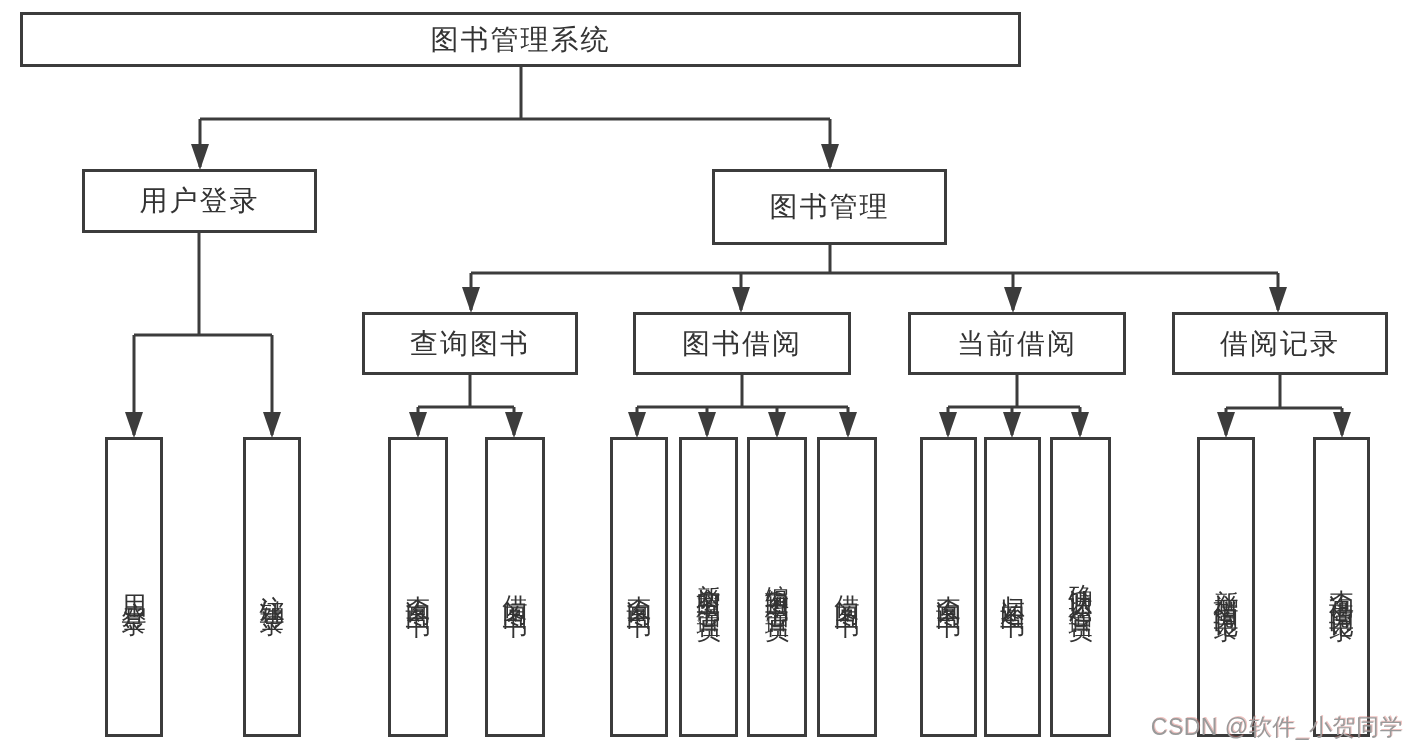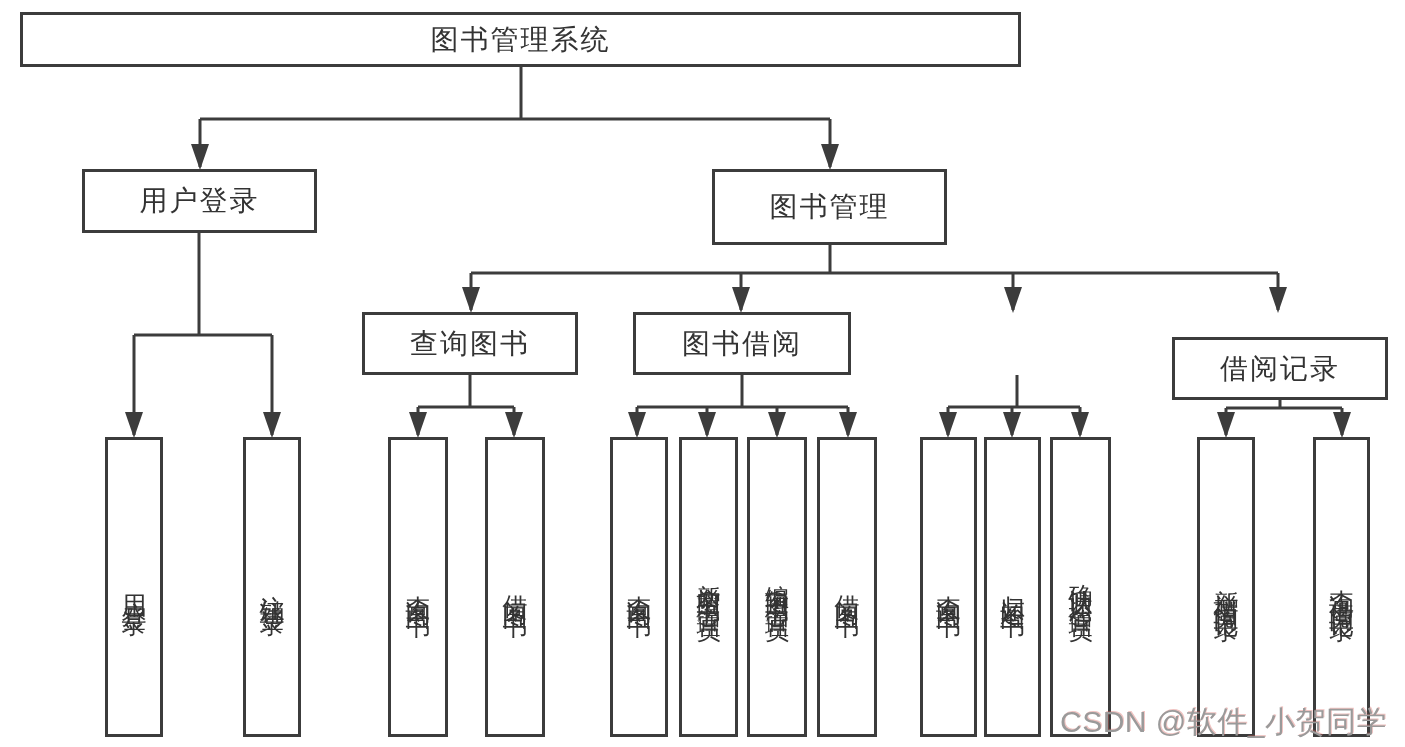--- a/index.html
+++ b/index.html
@@ -19,22 +19,22 @@
     display:flex;align-items:center;justify-content:center;
     text-align:center;
   }
   .node.h{font-size:28px;letter-spacing:2px;}
   .node.v{
     writing-mode:vertical-rl;text-orientation:mixed;
     font-size:25px;line-height:1;letter-spacing:6px;
   }
   .node.v.tight{letter-spacing:5px;font-size:24px;}
   .watermark{
-    position:absolute;right:18px;bottom:4px;z-index:5;pointer-events:none;
-    font-size:30px;letter-spacing:.5px;
+    position:absolute;right:2px;bottom:4px;z-index:5;pointer-events:none;
+    font-size:23px;letter-spacing:.5px;
     color:var(--watermark,#9a9a9a);
     text-shadow:1px -1px 0 rgba(214,98,92,.38);
     white-space:nowrap;
   }
 </style>
 </head>
 <body>
 
 <div class="stage">
 
@@ -70,21 +70,22 @@
       </g>
   </svg>
 
   <div class="node h" style="left:20px;top:12px;width:1001px;height:55px;">图书管理系统</div>
 
   <div class="node h" style="left:82px;top:169px;width:235px;height:64px;">用户登录</div>
   <div class="node h" style="left:712px;top:169px;width:235px;height:76px;">图书管理</div>
 
   <div class="node h" style="left:362px;top:312px;width:216px;height:63px;">查询图书</div>
   <div class="node h" style="left:633px;top:312px;width:218px;height:63px;">图书借阅</div>
-  <div class="node h" style="left:1172px;top:312px;width:216px;height:63px;margin-top:25px;">借阅记录</div>
+  <div class="node h" style="left:908px;top:312px;width:218px;height:63px;">当前借阅</div>
+  <div class="node h" style="left:1172px;top:312px;width:216px;height:63px;">借阅记录</div>
 
   <div class="node v" style="left:105px;top:437px;width:58px;height:300px;">用户登录</div>
   <div class="node v" style="left:243px;top:437px;width:58px;height:300px;">注销登录</div>
 
   <div class="node v" style="left:388px;top:437px;width:60px;height:300px;">查询图书</div>
   <div class="node v" style="left:485px;top:437px;width:60px;height:300px;">借阅图书</div>
 
   <div class="node v" style="left:610px;top:437px;width:58px;height:300px;">查询图书</div>
   <div class="node v tight" style="left:679px;top:437px;width:59px;height:300px;">新增图书（管理员）</div>
   <div class="node v tight" style="left:747px;top:437px;width:60px;height:300px;">编辑图书（管理员）</div>

